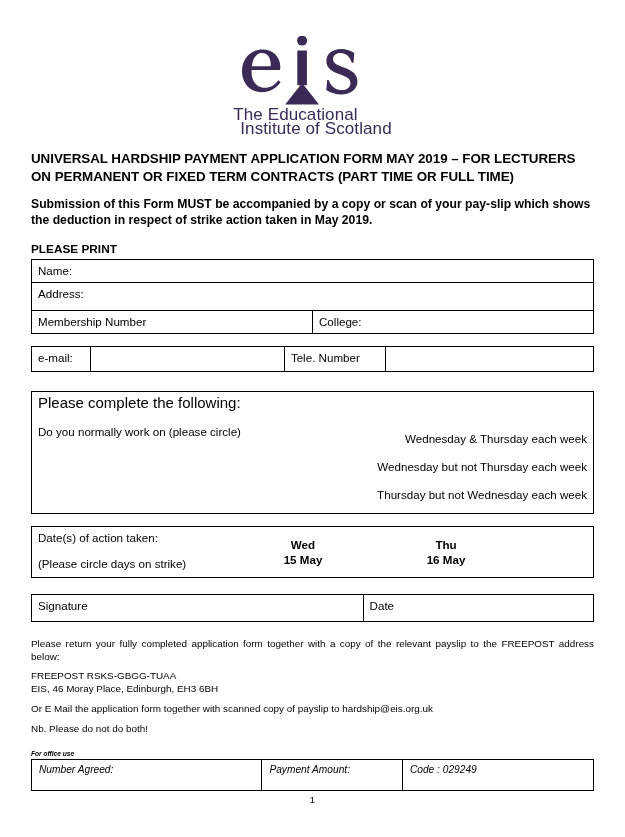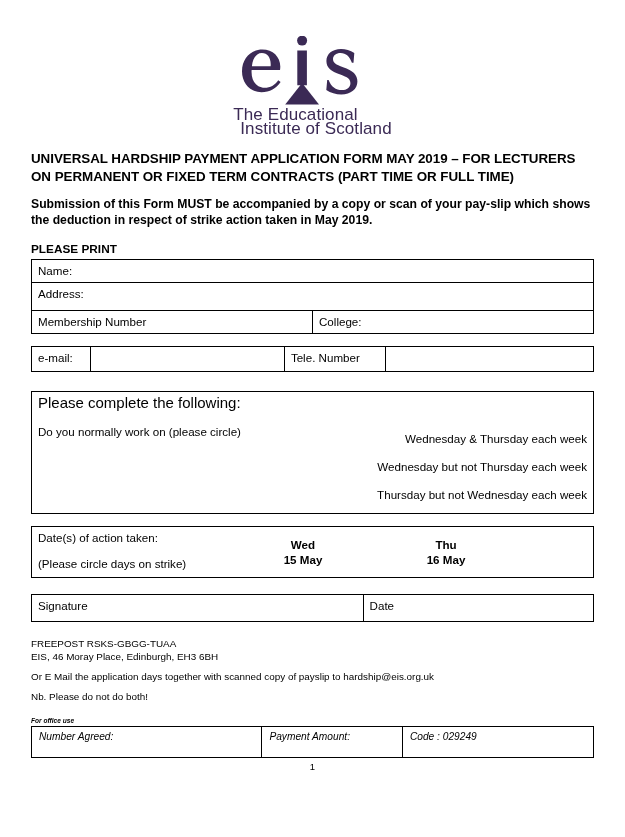--- a/index.html
+++ b/index.html
@@ -256,25 +256,26 @@
   <table class="f t-sign">
     <tbody>
         <tr class="r-sign">
       <td style="width:59%">Signature</td>
       <td style="width:41%">Date</td>
     </tr>
   </tbody>
     </table>
 
   <div class="instr">
+    <p class="justified">Please return your fully completed application form together with a copy of the relevant payslip to the FREEPOST address below:</p>
     <p class="addr">
       <span>FREEPOST RSKS-GBGG-TUAA</span><br>
       <span>EIS, 46 Moray Place, Edinburgh, EH3 6BH</span>
     </p>
-    <p>Or E Mail the application days together with scanned copy of payslip to hardship@eis.org.uk</p>
+    <p>Or E Mail the application form together with scanned copy of payslip to hardship@eis.org.uk</p>
     <p>Nb. Please do not do both!</p>
   </div>
 
   <div class="office-label">For office use</div>
   <table class="office">
     <tbody>
         <tr>
       <td style="width:41%">Number Agreed:</td>
       <td style="width:25%">Payment Amount:</td>
       <td style="width:34%">Code : 029249</td>

